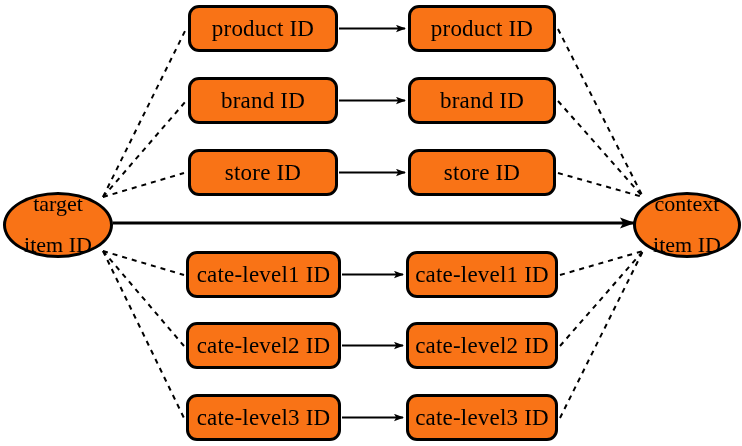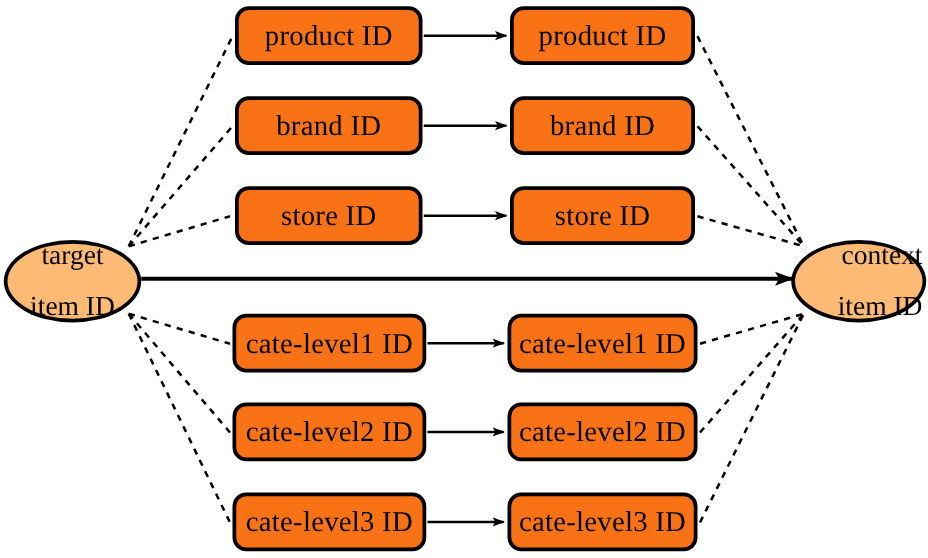--- a/index.html
+++ b/index.html
@@ -35,21 +35,21 @@
     font-size: 23px;
     line-height: 1;
     letter-spacing: 0.2px;
     white-space: nowrap;
   }
   .ellipse-node {
     position: absolute;
     box-sizing: border-box;
     border: 3px solid #000000;
     border-radius: 50%;
-    background: #fdba74;
+    background: #f97316;
     display: flex;
     flex-direction: column;
     align-items: center;
     justify-content: center;
     color: #000000;
     font-size: 22px;
     line-height: 1.12;
     white-space: nowrap;
   }
   .ellipse-node .line2 {
@@ -96,21 +96,21 @@
       <line x1="560" y1="346" x2="643" y2="251"></line>
       <line x1="560" y1="418" x2="643" y2="251"></line>
     </g>
   </svg>
 
   <div class="ellipse-node" id="left-ellipse" style="left: 3px; top: 192px; width: 110px; height: 66px;">
     <span class="line1">target</span>
     <span class="line2">item ID</span>
   </div>
 
-  <div class="ellipse-node" id="right-ellipse" style="left: 633px; top: 192px; width: 108px; height: 66px; align-items: flex-end;">
+  <div class="ellipse-node" id="right-ellipse" style="left: 633px; top: 192px; width: 108px; height: 66px;">
     <span class="line1">context</span>
     <span class="line2">item ID</span>
   </div>
 
   <div class="node-box" style="left: 188px; top: 5px; width: 150px; height: 47px;">product ID</div>
   <div class="node-box" style="left: 188px; top: 77px; width: 150px; height: 47px;">brand ID</div>
   <div class="node-box" style="left: 188px; top: 149px; width: 150px; height: 47px;">store ID</div>
   <div class="node-box" style="left: 186px; top: 251px; width: 155px; height: 47px;">cate-level1 ID</div>
   <div class="node-box" style="left: 186px; top: 322px; width: 155px; height: 47px;">cate-level2 ID</div>
   <div class="node-box" style="left: 186px; top: 394px; width: 155px; height: 47px;">cate-level3 ID</div>

